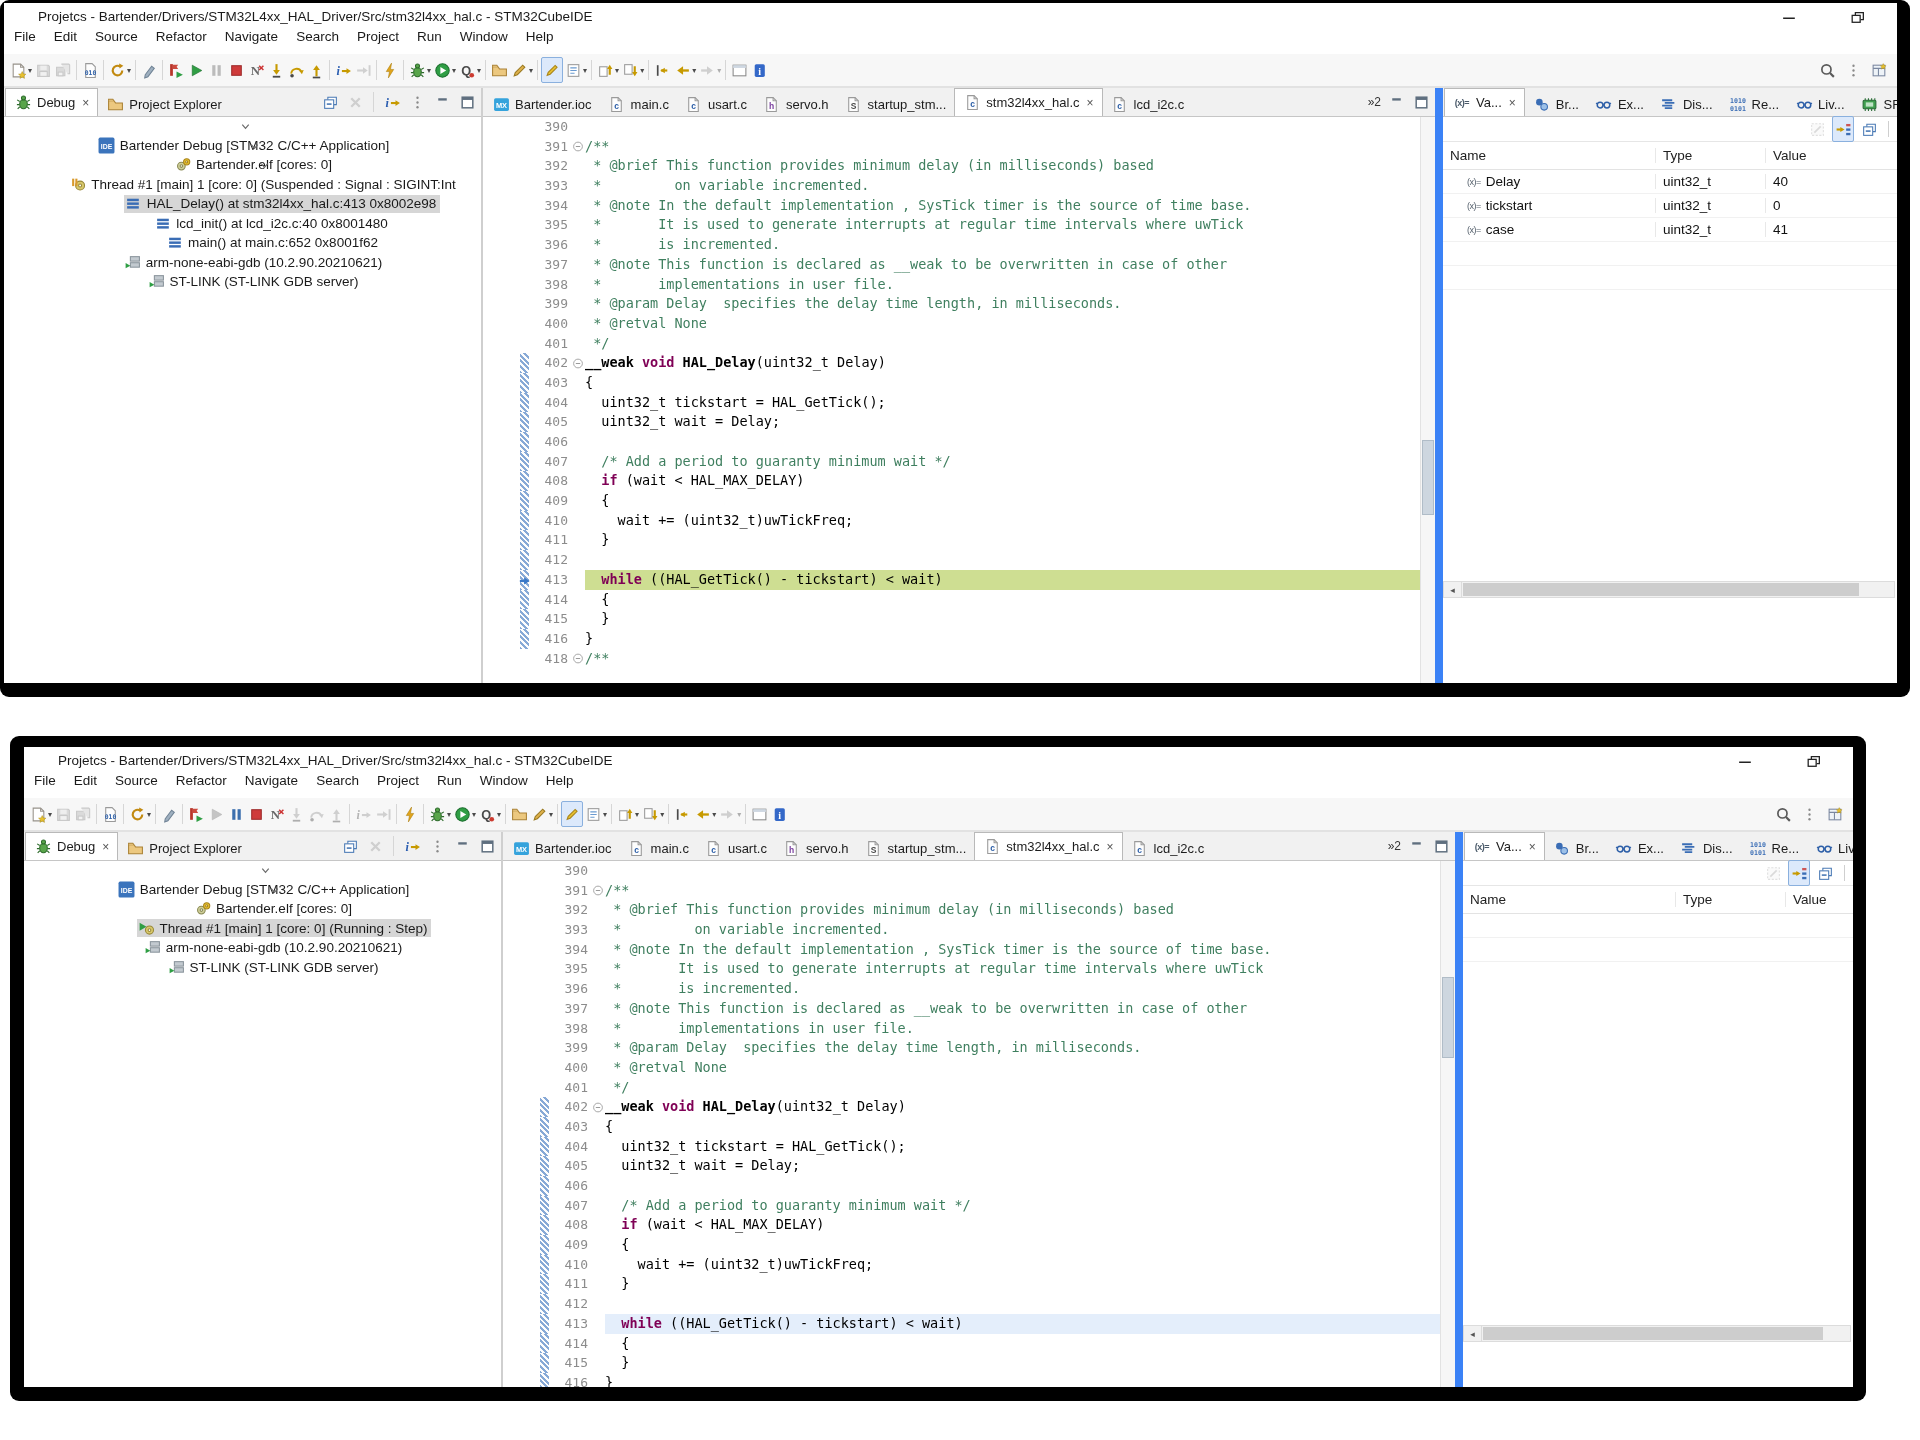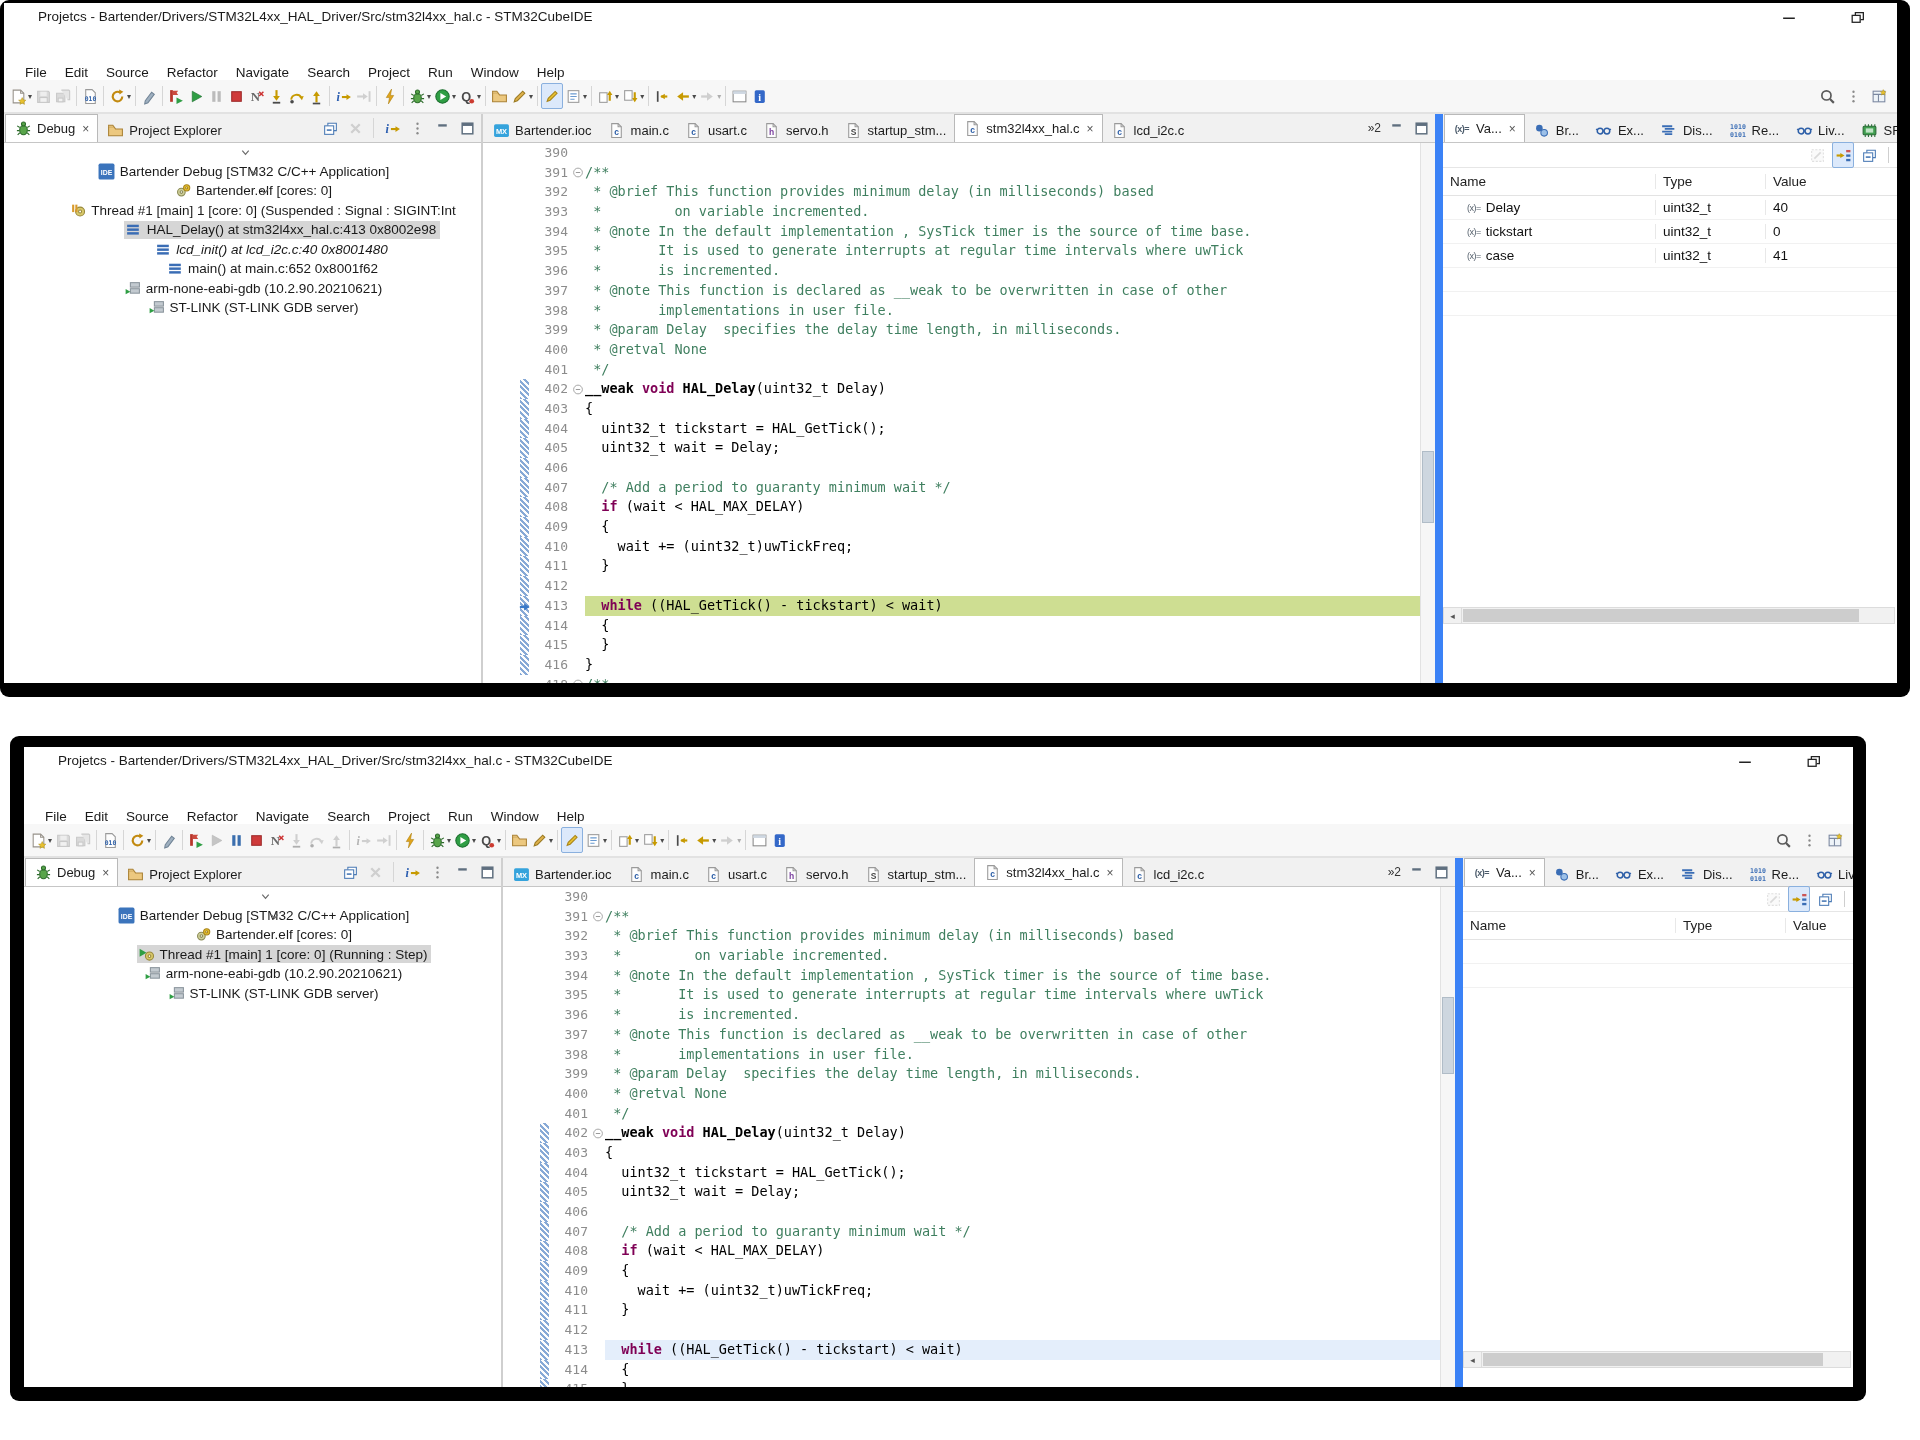--- a/index.html
+++ b/index.html
@@ -7,21 +7,21 @@
         font-family:"Liberation Sans",sans-serif;color:#111;}
   .shot{position:absolute;background:#000;box-sizing:border-box;border-radius:9px;}
   #shot1{left:0;top:0;width:1910px;height:697px;padding:3px 13px 14px 4px;}
   #shot2{left:10px;top:736px;width:1856px;height:665px;padding:11px 13px 14px 14px;}
   .win{width:100%;height:100%;background:#fff;display:flex;flex-direction:column;overflow:hidden;font-size:13px;}
 
   
   .titlebar{height:26px;flex:0 0 26px;display:flex;align-items:center;gap:7px;padding-left:9px;position:relative;background:#fff;}
   .titlebar .ttl{font-size:13.5px;color:#1a1a1a;white-space:nowrap;}
   .win-controls{position:absolute;right:30px;top:2px;display:flex;gap:48px;align-items:center;}
-  .menubar{height:25px;flex:0 0 25px;display:flex;align-items:flex-end;padding-left:12px;background:#fff;margin-top:26px;}
+  .menubar{height:25px;flex:0 0 25px;display:flex;align-items:flex-start;padding-left:1px;background:#fff;}
   .menu-item{padding:0 9px;font-size:13.5px;color:#1a1a1a;}
   .toolbar{height:32px;flex:0 0 32px;display:flex;align-items:center;padding:0 4px;background:#f7f7f7;border-bottom:2px solid #e2e2e2;position:relative;}
   .tb-sep{width:1px;height:20px;background:#d6d6d6;margin:0 3px;flex:0 0 1px;}
   .tbtn{display:inline-flex;align-items:center;justify-content:center;height:24px;padding:0 1px;border-radius:2px;}
   .tbtn.selbox{background:#dce9fb;border:1px solid #8ab0de;}
   .ico{display:inline-flex;align-items:center;justify-content:center;width:18px;height:18px;}
   .drop{font-size:8px;color:#4a4a4a;margin-left:1px;}
   .muted{filter:grayscale(1) opacity(.42);}
   .tb-right{margin-left:auto;display:flex;align-items:center;gap:6px;padding-right:4px;}
 
@@ -523,21 +523,21 @@
                   <span class="ico">
                     <svg viewBox="0 0 16 16" width="17" height="17">
                       <rect x="2" y="3.5" width="11" height="2.3" fill="#3a6db5"></rect>
                       <rect x="2" y="7" width="11" height="2.3" fill="#3a6db5"></rect>
                       <rect x="2" y="10.5" width="11" height="2.3" fill="#3a6db5"></rect>
                     </svg>
                   </span>
                   <span>HAL_Delay() at stm32l4xx_hal.c:413 0x8002e98</span>
                 </span>
               </div>
-              <div class="trow" style="padding-left: 60px; font-style: italic;">
+              <div class="trow" style="padding-left: 60px;">
                 <span class="tspacer"></span>
                 <span class="plain">
                   <span class="ico">
                     <svg viewBox="0 0 16 16" width="17" height="17">
                       <rect x="2" y="3.5" width="11" height="2.3" fill="#3a6db5"></rect>
                       <rect x="2" y="7" width="11" height="2.3" fill="#3a6db5"></rect>
                       <rect x="2" y="10.5" width="11" height="2.3" fill="#3a6db5"></rect>
                     </svg>
                   </span>
                   <span>lcd_init() at lcd_i2c.c:40 0x8001480</span>

